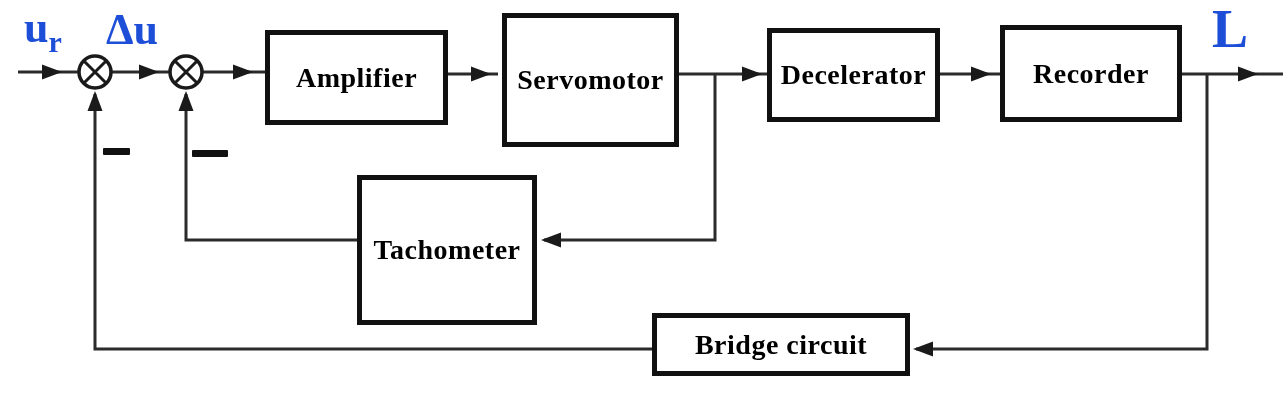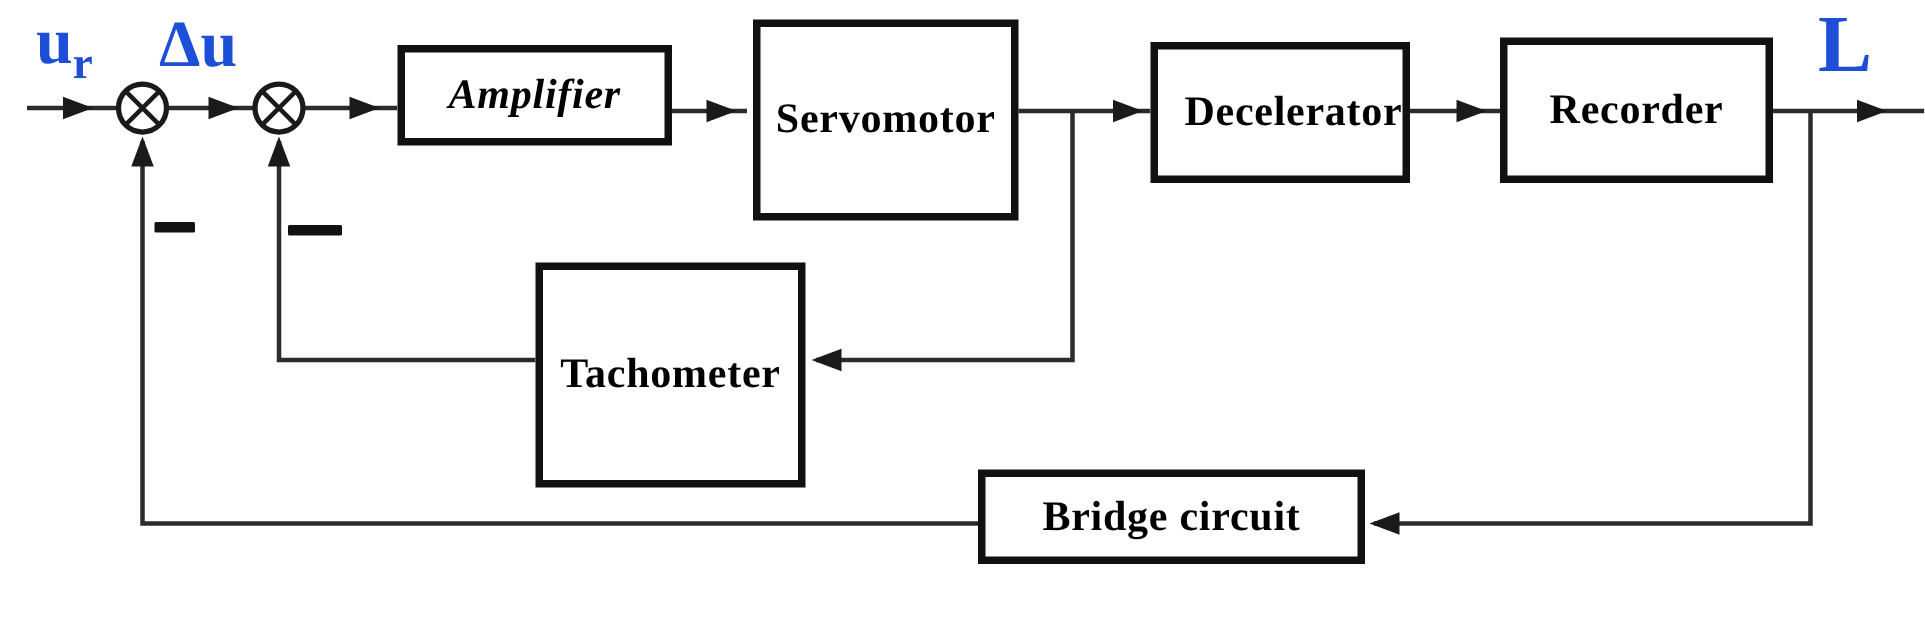--- a/index.html
+++ b/index.html
@@ -19,23 +19,23 @@
     background: #ffffff;
     display: flex;
     align-items: center;
     justify-content: center;
     font-weight: 700;
     font-size: 28px;
     color: #000000;
     letter-spacing: 0.5px;
     white-space: nowrap;
   }
-  .block-amplifier   { left: 265px;  top: 30px;  width: 183px; height: 67px; font-style: italic; }
+  .block-amplifier   { left: 265px;  top: 30px;  width: 183px; height: 95px; }
   .block-servomotor  { left: 502px;  top: 13px;  width: 177px; height: 134px; }
-  .block-decelerator { left: 767px;  top: 28px;  width: 173px; height: 94px; justify-content: flex-end; }
+  .block-decelerator { left: 767px;  top: 28px;  width: 173px; height: 94px; }
   .block-recorder    { left: 1000px; top: 25px;  width: 182px; height: 97px; }
   .block-tachometer  { left: 357px;  top: 175px; width: 180px; height: 150px; }
   .block-bridge      { left: 652px;  top: 313px; width: 258px; height: 63px; }
   .sig-label {
     position: absolute;
     font-weight: 700;
     color: #1d4ed8;
     line-height: 1;
     white-space: nowrap;
   }

